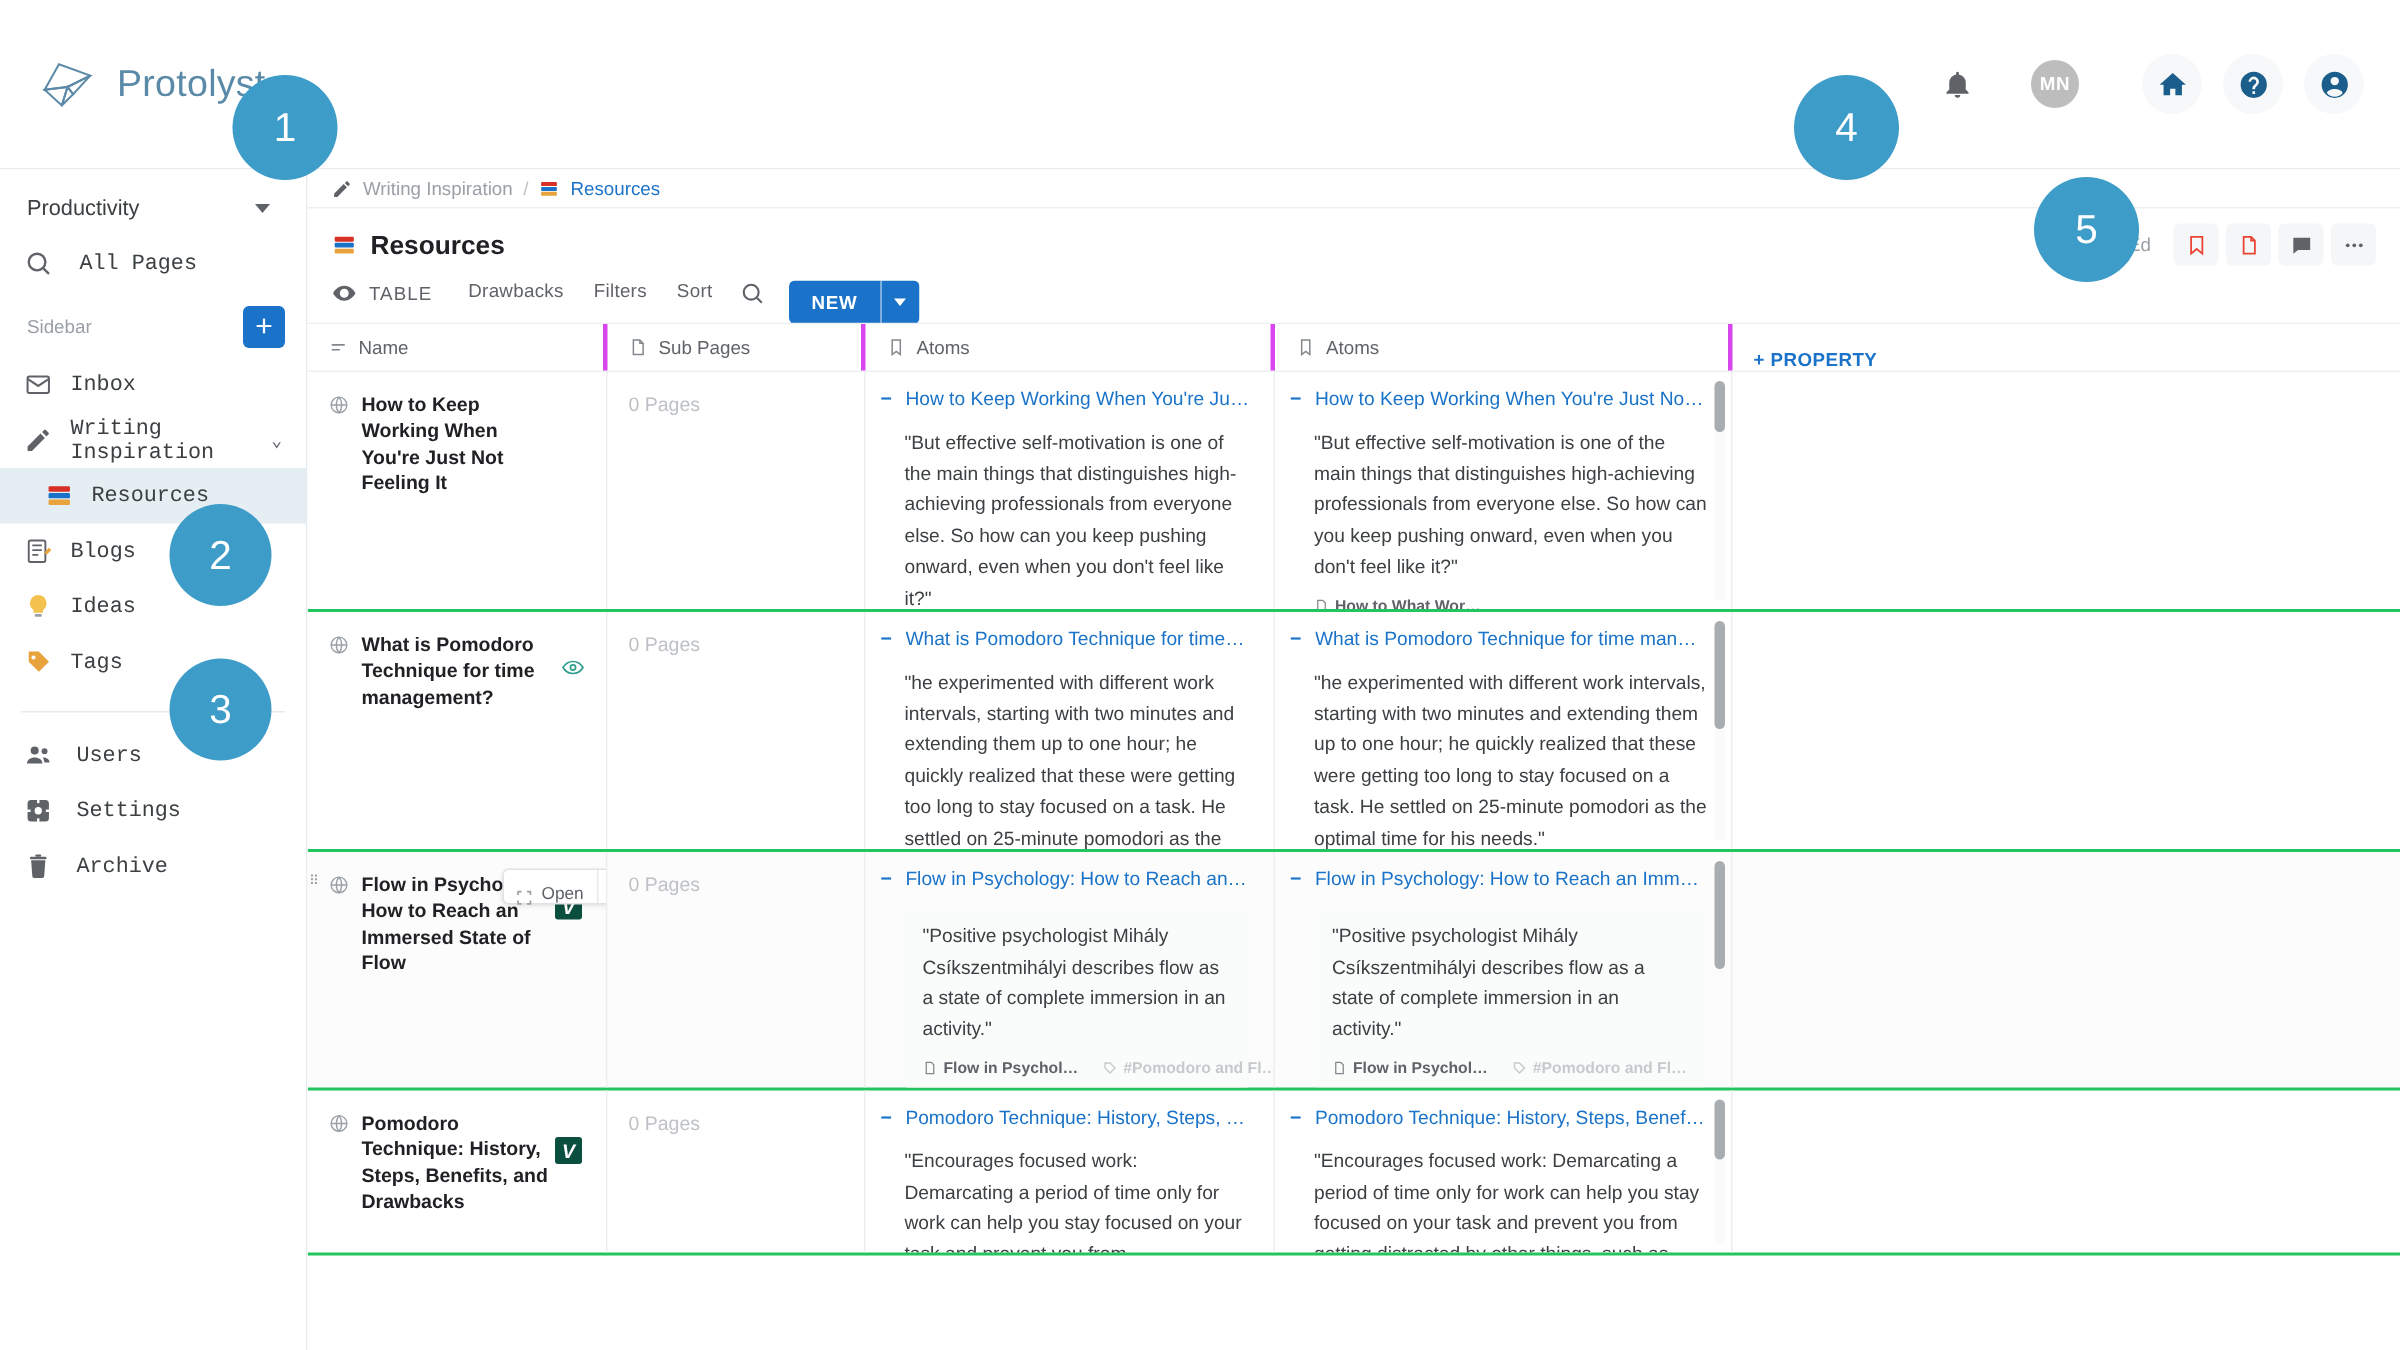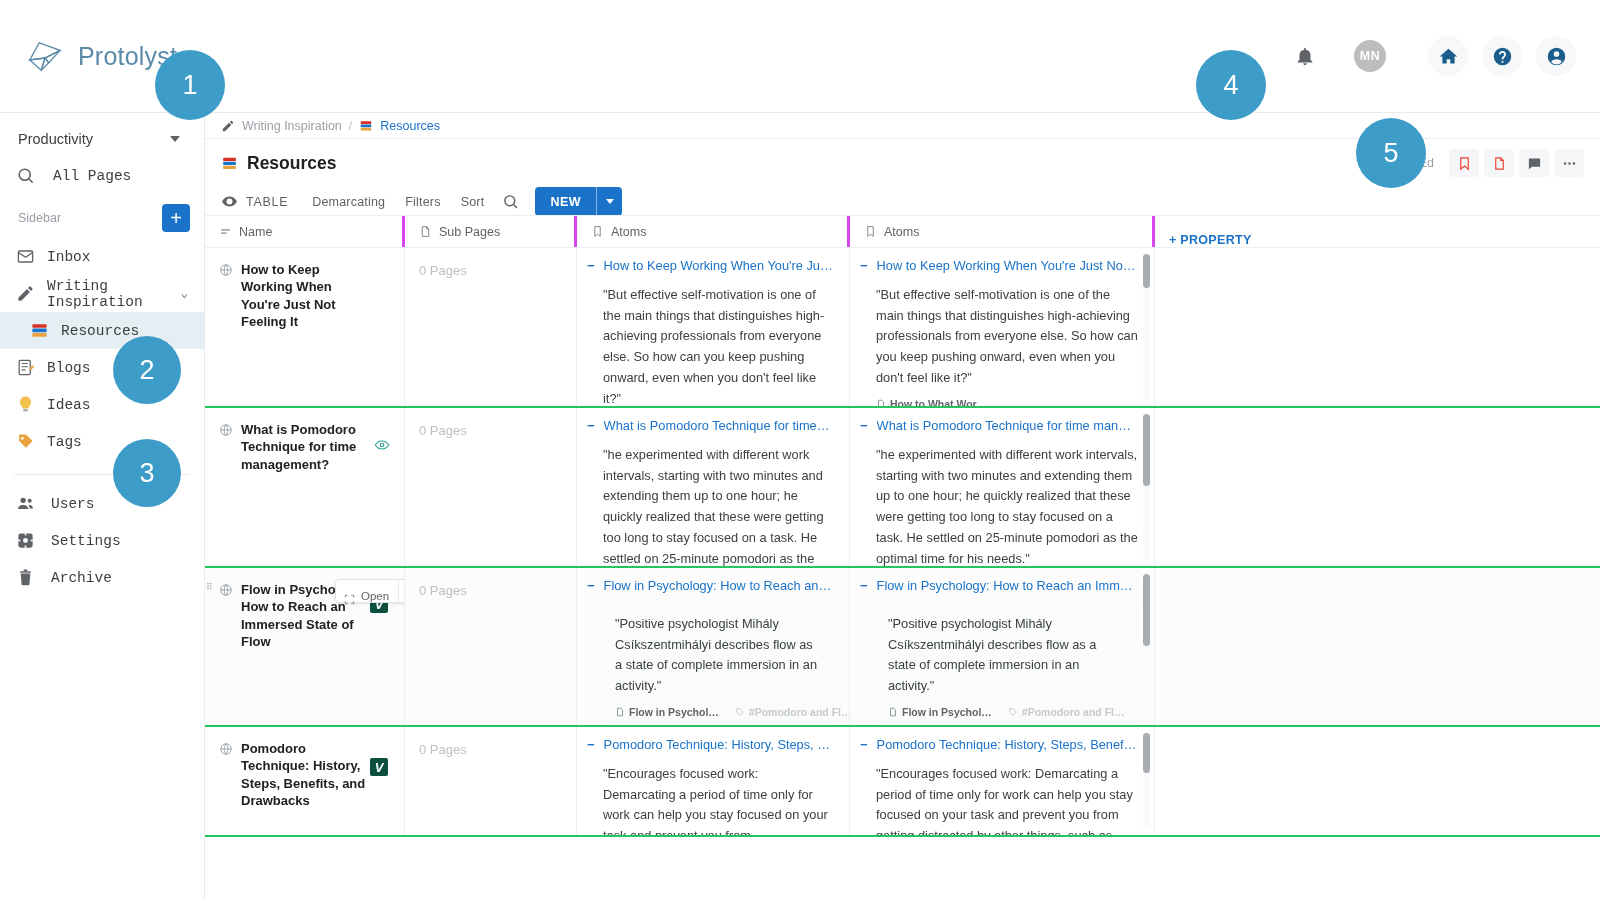--- a/index.html
+++ b/index.html
@@ -92,21 +92,21 @@
   .page-title { font-size: 17.5px; font-weight: 700; color: #202124; }
   .head-actions { display: flex; align-items: center; gap: 5px; }
   .edit-label { font-size: 12.5px; color: #9aa0a6; margin-right: 10px; }
   .sq-btn {
     width: 30px; height: 28px; border-radius: 4px; background: #f5f6f7;
     display: flex; align-items: center; justify-content: center; cursor: pointer;
   }
   .sq-btn svg { width: 15px; height: 15px; }
 
   
-  .toolbar { display: flex; align-items: center; gap: 0; padding: 8px 16px 10px 16px; }
+  .toolbar { display: flex; align-items: flex-start; gap: 0; padding: 8px 16px 10px 16px; }
   .tb-item { font-size: 12.5px; color: #5f6368; padding: 0 10px; cursor: pointer; letter-spacing: .2px;}
   .tb-view { display: flex; align-items: center; gap: 8px; padding-right: 14px; cursor: pointer;}
   .tb-view .lbl { font-size: 12.5px; color: #5f6368; letter-spacing: .7px; }
   .tb-icon { width: 17px; height: 17px; color: #5f6368; display:flex; align-items:center; justify-content:center;}
   .new-btn-group { display: flex; margin-left: 12px; height: 29px; border-radius: 4px; overflow: hidden; }
   .new-btn {
     background: #1a73c8; color: #fff; font-size: 12.5px; font-weight: 700;
     display: flex; align-items: center; padding: 0 15px; cursor: pointer; letter-spacing: .5px;
   }
   .new-caret {
@@ -411,21 +411,21 @@
     <div class="toolbar">
       <span class="tb-view">
         <span class="tb-icon">
           <svg viewBox="0 0 24 24" fill="#5f6368">
               <path d="M12 5C6.5 5 2.7 9.3 1.5 12c1.2 2.7 5 7 10.5 7s9.3-4.3 10.5-7C21.3 9.3 17.5 5 12 5zm0 11.2A4.2 4.2 0 1 1 12 7.8a4.2 4.2 0 0 1 0 8.4z"></path>
               <circle cx="12" cy="12" r="2.2" fill="#fff"></circle>
             </svg>
         </span>
         <span class="lbl">TABLE</span>
       </span>
-      <span class="tb-item">Demarcating</span>
+      <span class="tb-item">Drawbacks</span>
       <span class="tb-item">Filters</span>
       <span class="tb-item">Sort</span>
       <span class="tb-icon" style="margin:0 4px 0 8px;">
         <svg viewBox="0 0 24 24" fill="none" stroke="#5f6368" stroke-width="2">
             <circle cx="11" cy="11" r="7"></circle>
             <path d="M16.5 16.5 21 21"></path>
           </svg>
       </span>
       <span class="new-btn-group">
         <span class="new-btn">NEW</span>

